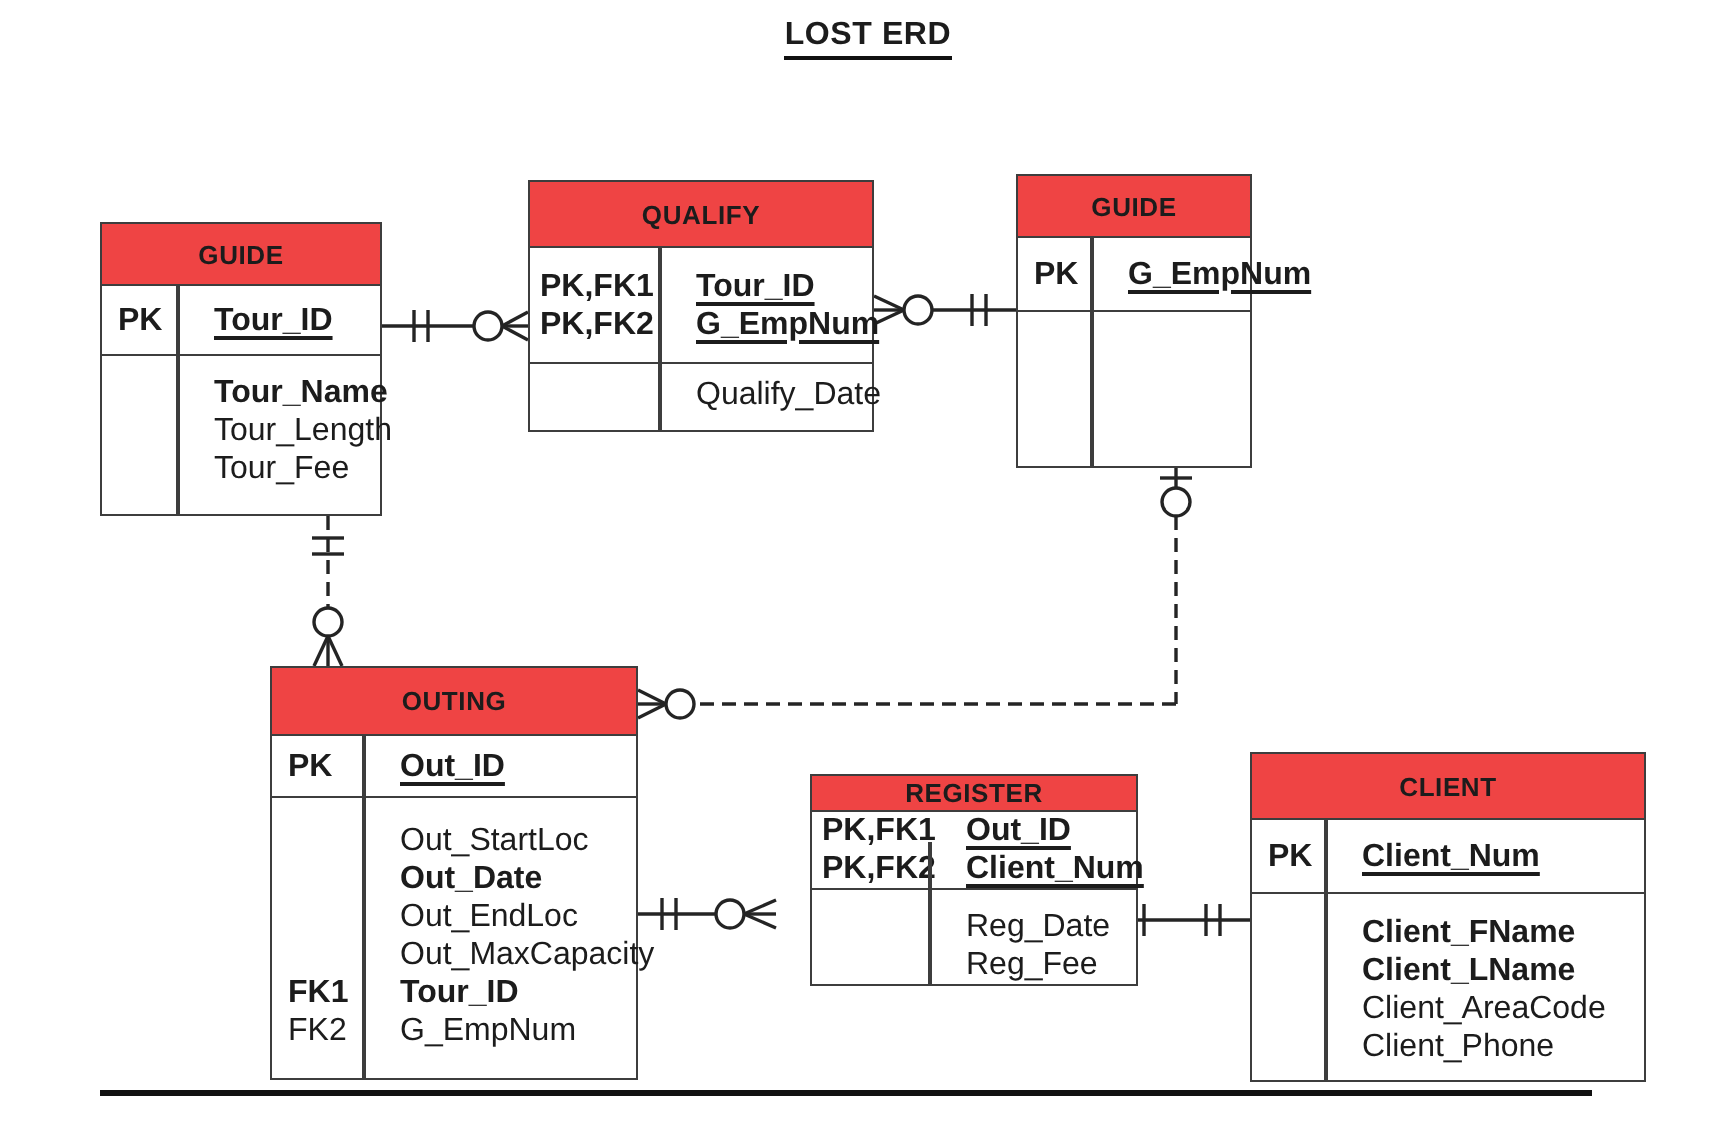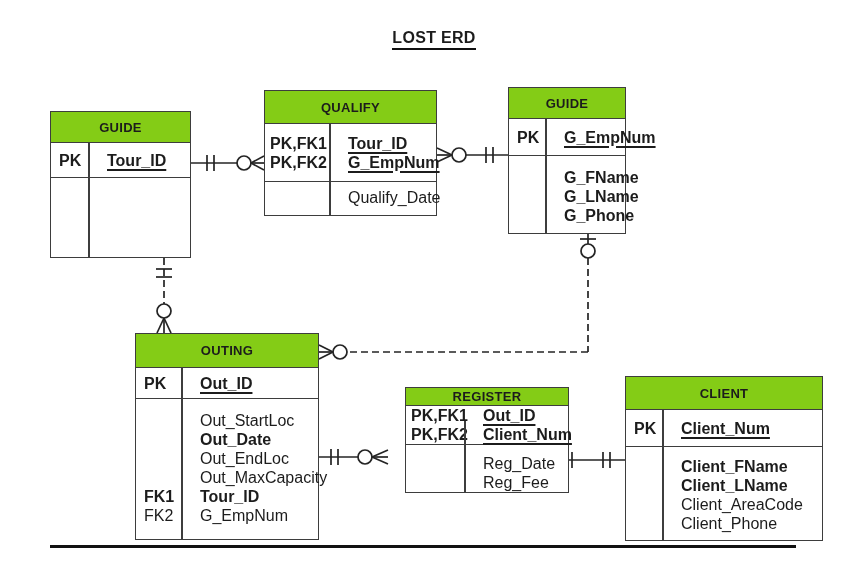--- a/index.html
+++ b/index.html
@@ -8,21 +8,20 @@
     width:868px;height:567px;
     background:#ffffff;
     font-family:"Liberation Sans",sans-serif;
     color:#1c1c1c;
     overflow:hidden;
   }
   
   .title-wrap{
     position:absolute;top:9px;left:0;width:868px;
     text-align:center;
-    margin-top:20px;
   }
   .title{
     display:inline-block;
     font-size:16px;font-weight:700;
     letter-spacing:.3px;
     border-bottom:2px solid #111;
     padding-bottom:1px;
   }
   
   .entity{
@@ -36,21 +35,21 @@
     content:'';
     position:absolute;
     top:var(--hh);bottom:0;
     left:var(--kw);
     width:1.5px;
     background:#3d3d3d;
   }
   .e-header{
     box-sizing:border-box;
     height:var(--hh);
-    background:#84cc16;
+    background:#ef4444;
     border-bottom:1.5px solid #3d3d3d;
     font-size:13px;font-weight:700;
     display:flex;align-items:center;justify-content:center;
     letter-spacing:.3px;
   }
   .pk-band{
     box-sizing:border-box;
     height:var(--pkh);
     border-bottom:1.5px solid #3d3d3d;
     display:flex;flex-direction:column;justify-content:center;
@@ -157,20 +156,34 @@
   </svg>
 
   <div class="entity" id="e-tour">
     <div class="e-header">GUIDE</div>
     <div class="pk-band">
       <div class="e-row">
         <div class="e-key b">PK</div>
         <div class="e-attr b u">Tour_ID</div>
       </div>
     </div>
+    <div class="attr-band">
+      <div class="e-row">
+        <div class="e-key"></div>
+        <div class="e-attr b">Tour_Name</div>
+      </div>
+      <div class="e-row">
+        <div class="e-key"></div>
+        <div class="e-attr">Tour_Length</div>
+      </div>
+      <div class="e-row">
+        <div class="e-key"></div>
+        <div class="e-attr">Tour_Fee</div>
+      </div>
+    </div>
   </div>
 
   <div class="entity" id="e-qualify">
     <div class="e-header">QUALIFY</div>
     <div class="pk-band">
       <div class="e-row">
         <div class="e-key b" style="padding-left:5px">PK,FK1</div>
         <div class="e-attr b u">Tour_ID</div>
       </div>
       <div class="e-row">
@@ -187,34 +200,20 @@
   </div>
 
   <div class="entity" id="e-guide">
     <div class="e-header">GUIDE</div>
     <div class="pk-band">
       <div class="e-row">
         <div class="e-key b">PK</div>
         <div class="e-attr b u">G_EmpNum</div>
       </div>
     </div>
-    <div class="attr-band">
-      <div class="e-row">
-        <div class="e-key"></div>
-        <div class="e-attr b">G_FName</div>
-      </div>
-      <div class="e-row">
-        <div class="e-key"></div>
-        <div class="e-attr b">G_LName</div>
-      </div>
-      <div class="e-row">
-        <div class="e-key"></div>
-        <div class="e-attr b">G_Phone</div>
-      </div>
-    </div>
   </div>
 
   <div class="entity" id="e-outing">
     <div class="e-header">OUTING</div>
     <div class="pk-band">
       <div class="e-row">
         <div class="e-key b">PK</div>
         <div class="e-attr b u">Out_ID</div>
       </div>
     </div>

